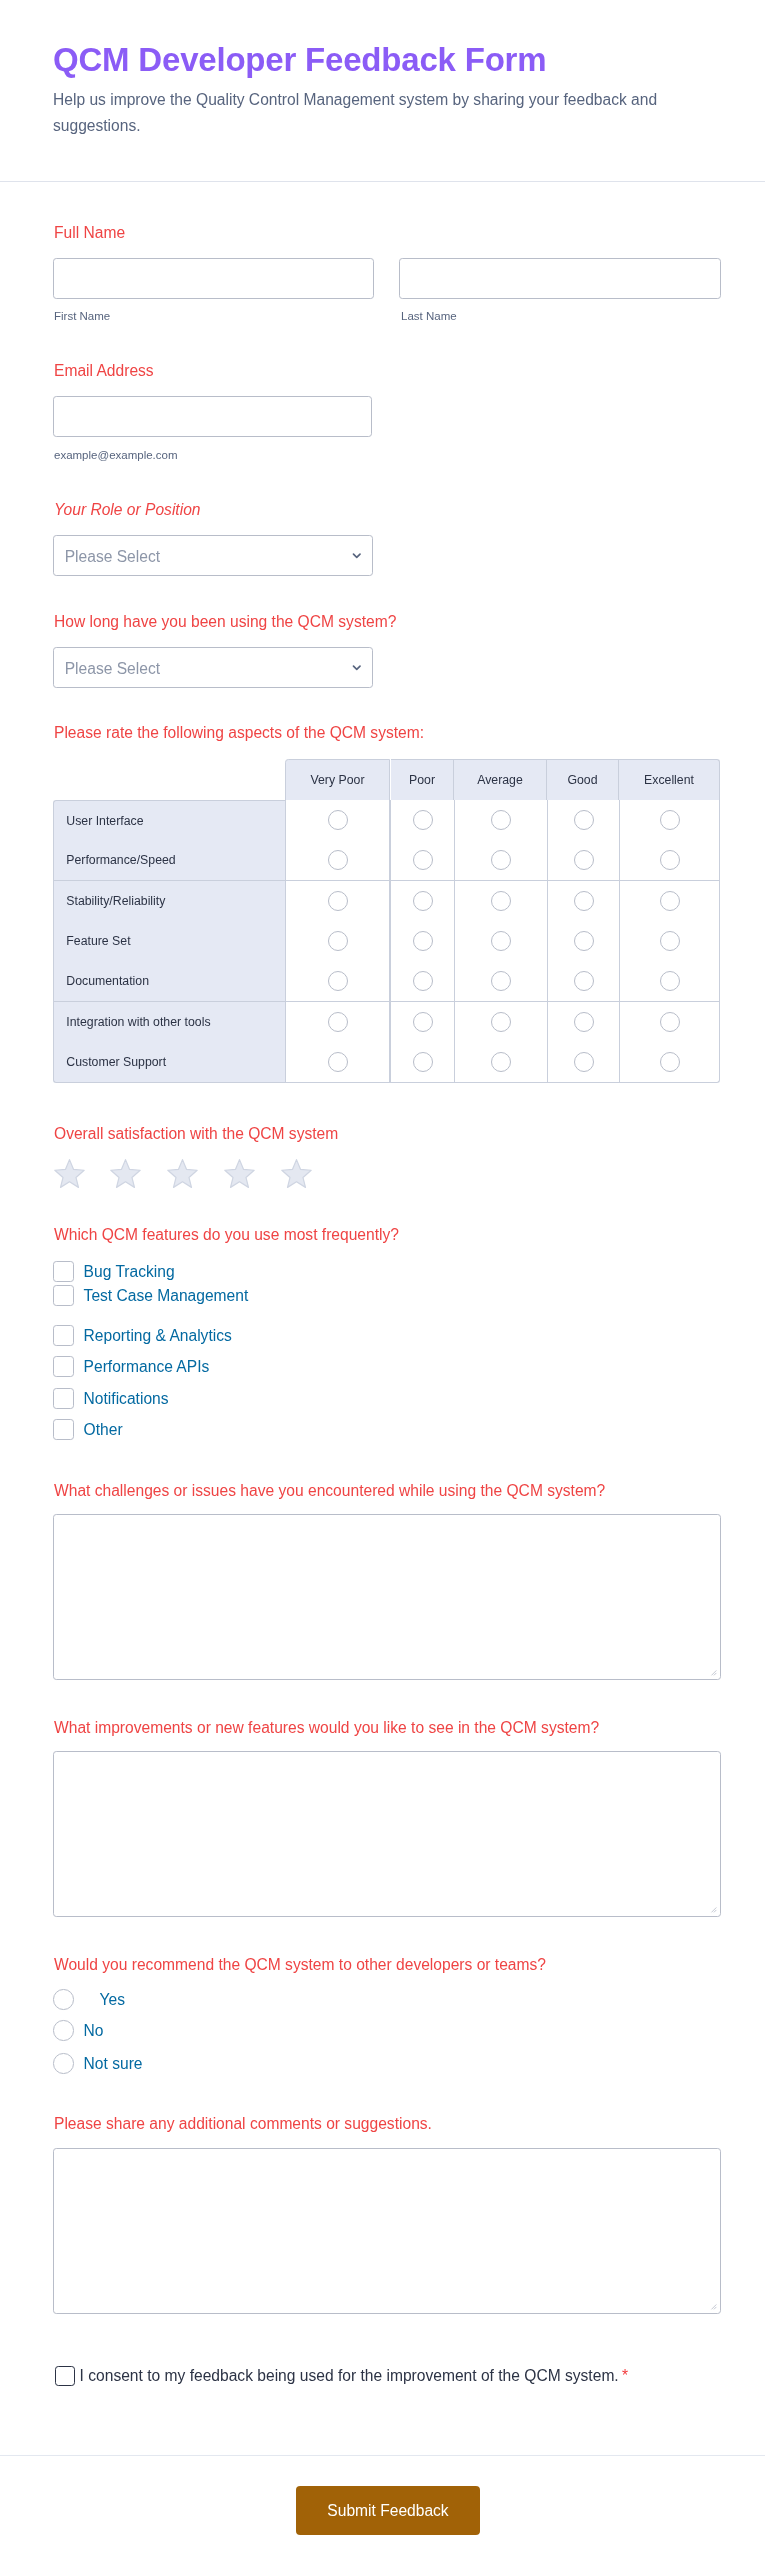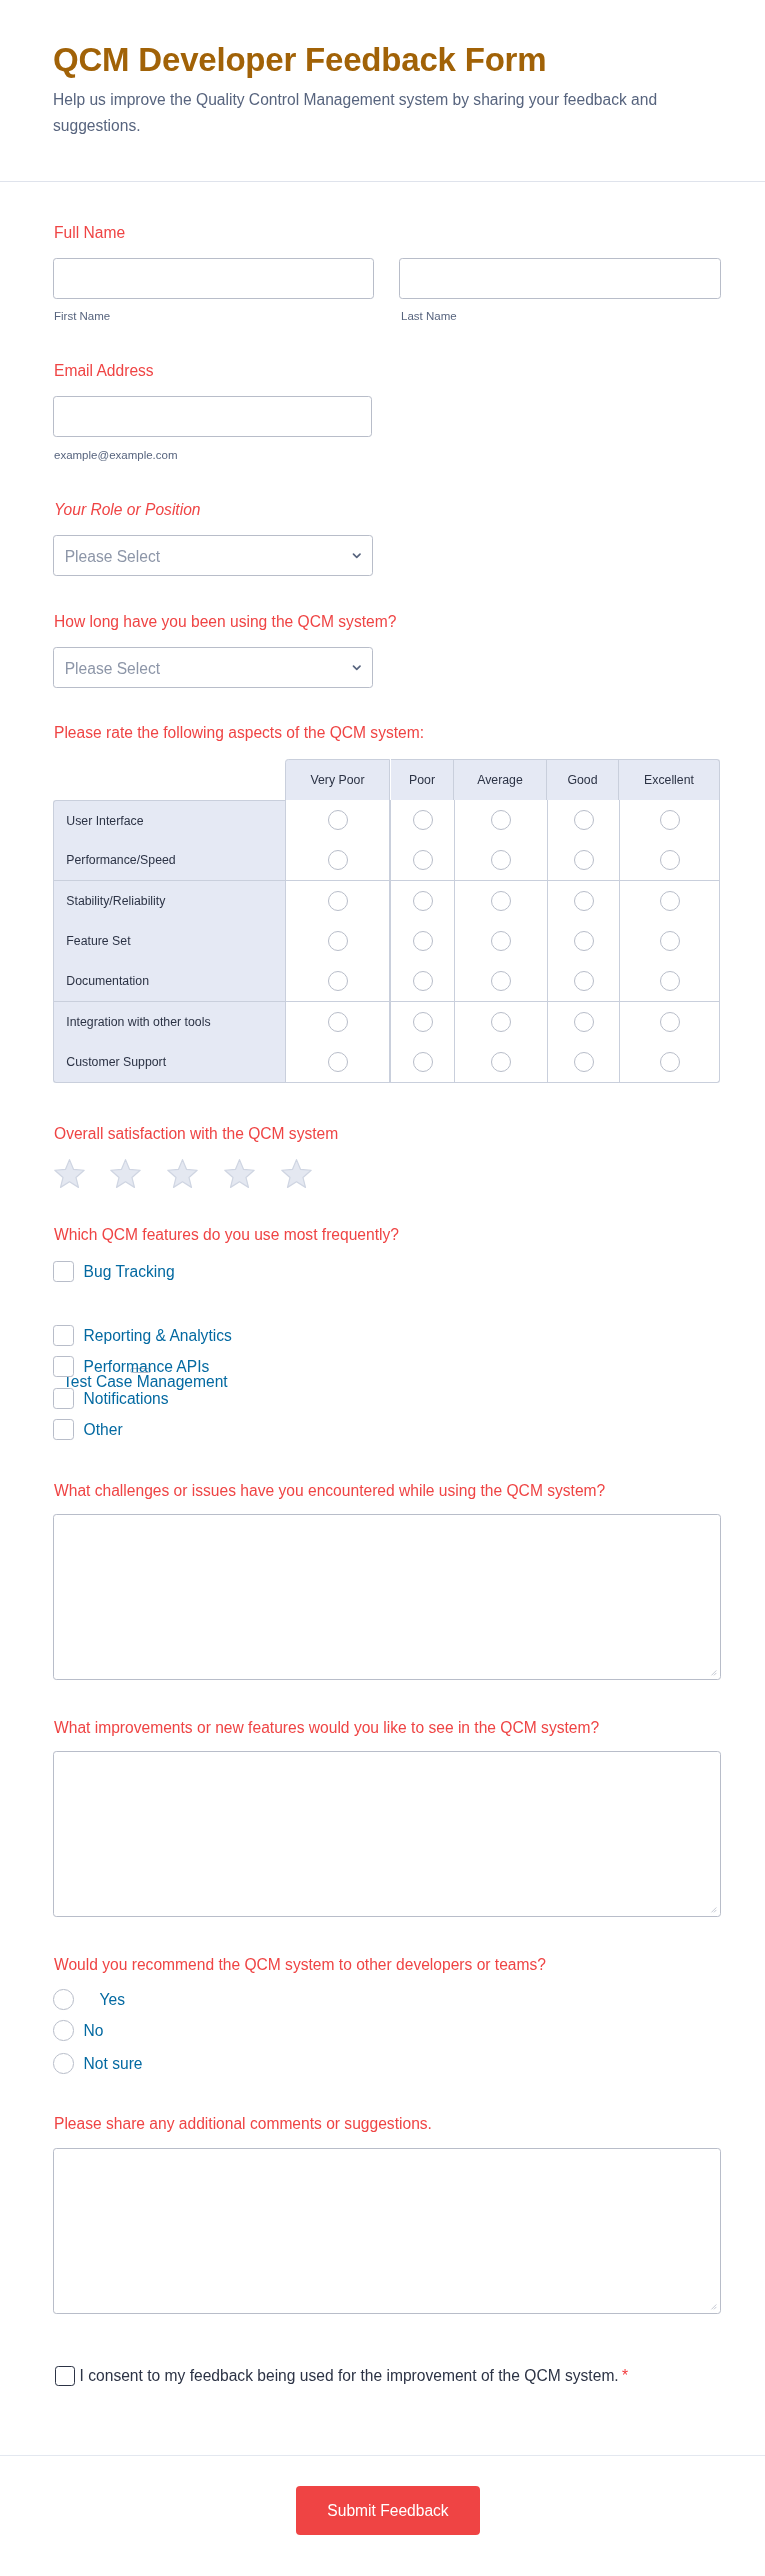--- a/index.html
+++ b/index.html
@@ -8,21 +8,21 @@
       font-family: "Liberation Sans", "DejaVu Sans", sans-serif;
       color: #2c3345;
       position: relative;
       height: 2576px;
       overflow: hidden;
     }
     .abs { position: absolute; }
 
     
     .form-header { position: absolute; left: 0; top: 0; width: 766px; height: 182px; border-bottom: 0.8px solid #dfe3ec; }
-    .form-title { position: absolute; left: 53px; top: 41px; font-size: 33px; font-weight: bold; color: #a16207; letter-spacing: -0.2px; }
+    .form-title { position: absolute; left: 53px; top: 41px; font-size: 33px; font-weight: bold; color: #8b5cf6; letter-spacing: -0.2px; }
     .form-subtitle { position: absolute; left: 53px; top: 87px; width: 659px; font-size: 15.6px; line-height: 26px; color: #57647e; }
 
     
     .q-label { position: absolute; left: 54px; font-size: 15.6px; color: #ef4444; }
     .sub-label { position: absolute; font-size: 11.5px; color: #57647e; }
 
     
     .text-input {
       position: absolute; height: 41px; border: 0.8px solid #b8bdc9; border-radius: 3.3px; background: #fff;
     }
@@ -75,21 +75,21 @@
     .consent-box {
       display: inline-block; width: 20px; height: 20px; border: 1.6px solid #2c3345; border-radius: 3.3px;
       vertical-align: -5px; margin-right: 5px; margin-left: 1.6px; background: #fff;
     }
     .required { color: #f23a3c; margin-left: 3.3px; }
 
     
     .footer-divider { position: absolute; left: 0; top: 2455px; width: 766px; height: 0.8px; background: #e3e8f0; }
     .submit-btn {
       position: absolute; left: 296px; top: 2486px; width: 184px; height: 49px;
-      background: #ef4444; border-radius: 4.1px; color: #fff; font-size: 15.6px;
+      background: #a16207; border-radius: 4.1px; color: #fff; font-size: 15.6px;
       display: flex; align-items: center; justify-content: center; cursor: pointer;
     }
   </style>
 </head>
 <body>
 
 <div class="form-header">
   <h1 class="form-title">QCM Developer Feedback Form</h1>
   <p class="form-subtitle">Help us improve the Quality Control Management system by sharing your feedback and suggestions.</p>
 </div>
@@ -269,21 +269,21 @@
   </svg>
 <svg class="star" style="left:280px;" viewBox="0 0 40 38">
     <path d="M20 2 L25 14 L38 15 L28 24 L31 36 L20 29 L9 36 L12 24 L2 15 L15 14 Z" fill="#e4e8f1" stroke="#cfd5e2" stroke-width="1.5" stroke-linejoin="round"></path>
   </svg>
 
 <div class="q-label" style="top:1226px;">Which QCM features do you use most frequently?</div>
 <label class="opt" style="top:1260px;">
     <span class="cb"></span>
     <span class="opt-label">Bug Tracking</span>
   </label>
-<label class="opt" style="top:1368px;flex-direction:column;">
+<label class="opt" style="top:1284px;">
     <span class="cb"></span>
     <span class="opt-label">Test Case Management</span>
   </label>
 <label class="opt" style="top:1324px;">
     <span class="cb"></span>
     <span class="opt-label">Reporting &amp; Analytics</span>
   </label>
 <label class="opt" style="top:1355px;">
     <span class="cb"></span>
     <span class="opt-label">Performance APIs</span>

